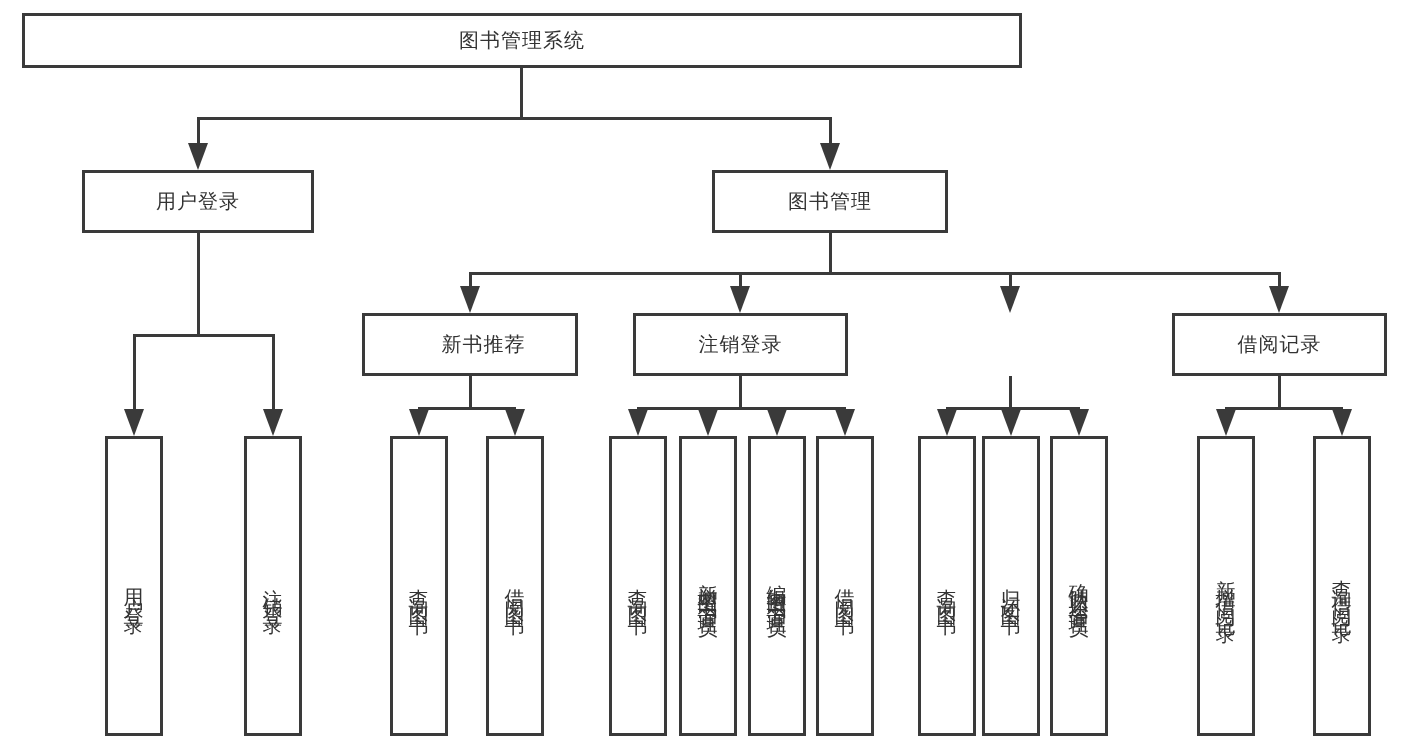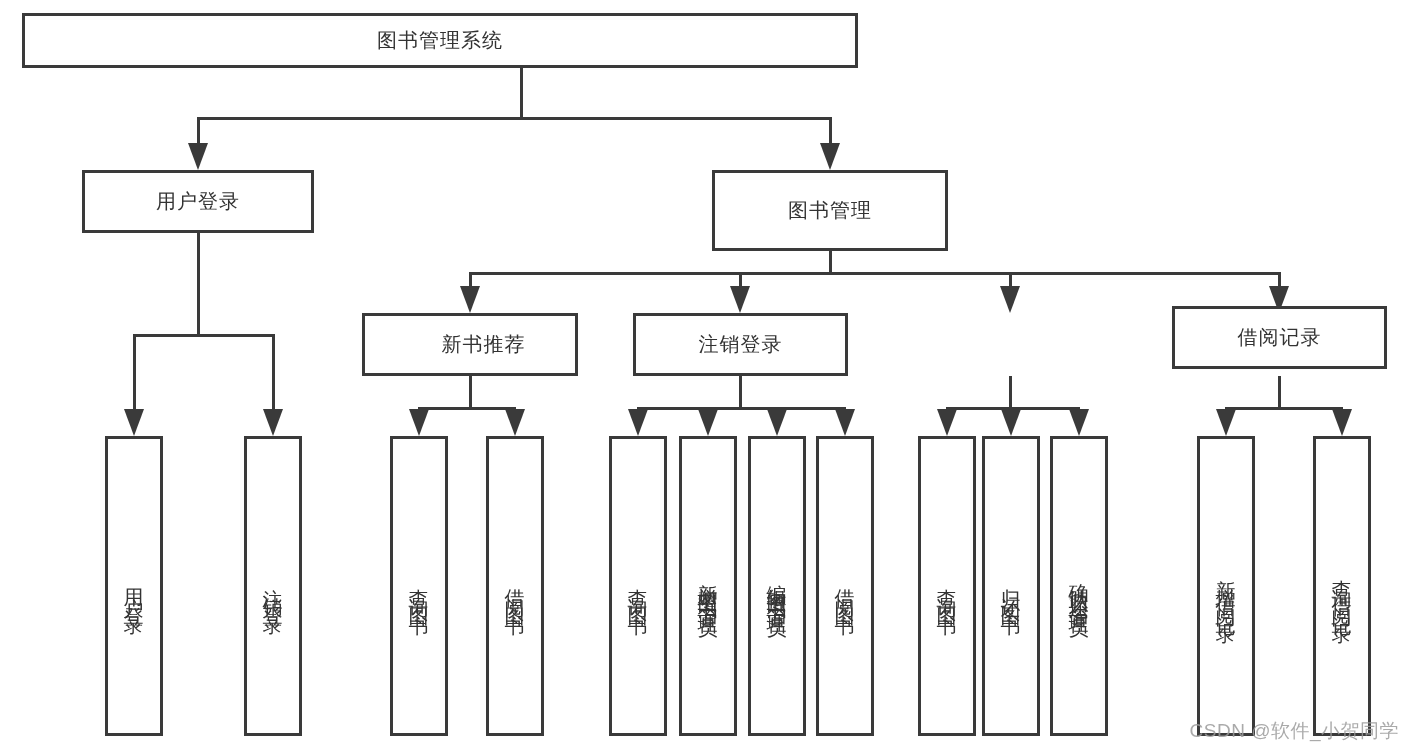--- a/index.html
+++ b/index.html
@@ -69,35 +69,35 @@
     z-index:3;
     opacity:0.85;
     white-space:nowrap;
   }
 </style>
 </head>
 <body>
 
 <div id="canvas">
 
-  <div class="box" style="left:22px;top:13px;width:836px;height:55px;">
+  <div class="box" style="left:22px;top:13px;width:1000px;height:55px;">
     <span>图书管理系统</span>
   </div>
 
   <div class="vline" style="left:520px;top:68px;height:52px;"></div>
   <div class="hline" style="left:197px;top:117px;width:635px;"></div>
   <div class="vline" style="left:197px;top:117px;height:27px;"></div>
   <div class="arrow" style="left:188px;top:143px;"></div>
   <div class="vline" style="left:829px;top:117px;height:27px;"></div>
   <div class="arrow" style="left:820px;top:143px;"></div>
 
   <div class="box" style="left:82px;top:170px;width:232px;height:63px;">
     <span>用户登录</span>
   </div>
-  <div class="box" style="left:712px;top:170px;width:236px;height:81px;">
+  <div class="box" style="left:712px;top:170px;width:236px;height:63px;">
     <span>图书管理</span>
   </div>
 
   <div class="vline" style="left:197px;top:233px;height:104px;"></div>
   <div class="hline" style="left:133px;top:334px;width:141px;"></div>
   <div class="vline" style="left:133px;top:334px;height:76px;"></div>
   <div class="arrow" style="left:124px;top:409px;"></div>
   <div class="vline" style="left:272px;top:334px;height:76px;"></div>
   <div class="arrow" style="left:263px;top:409px;"></div>
 
@@ -111,21 +111,21 @@
   <div class="arrow" style="left:1000px;top:286px;"></div>
   <div class="vline" style="left:1278px;top:272px;height:16px;"></div>
   <div class="arrow" style="left:1269px;top:286px;"></div>
 
   <div class="box" style="left:362px;top:313px;width:216px;height:63px;padding-left:27px;">
     <span>新书推荐</span>
   </div>
   <div class="box" style="left:633px;top:313px;width:215px;height:63px;">
     <span>注销登录</span>
   </div>
-  <div class="box" style="left:1172px;top:306px;width:215px;height:63px;">
+  <div class="box" style="left:1172px;top:313px;width:215px;height:63px;">
     <span>借阅记录</span>
   </div>
 
   <div class="vline" style="left:469px;top:376px;height:34px;"></div>
   <div class="hline" style="left:418px;top:407px;width:98px;"></div>
   <div class="arrow" style="left:409px;top:409px;"></div>
   <div class="arrow" style="left:505px;top:409px;"></div>
 
   <div class="vline" style="left:739px;top:376px;height:34px;"></div>
   <div class="hline" style="left:637px;top:407px;width:209px;"></div>
@@ -182,15 +182,14 @@
     <span>确认归还（管理员）</span>
   </div>
 
   <div class="box vbox" style="left:1197px;top:436px;width:58px;height:300px;">
     <span>新增借阅记录</span>
   </div>
   <div class="box vbox" style="left:1313px;top:436px;width:58px;height:300px;">
     <span>查询借阅记录</span>
   </div>
 
-  <div class="watermark">CSDN @软件_小贺同学</div>
 
 </div>
 
 </body></html>

